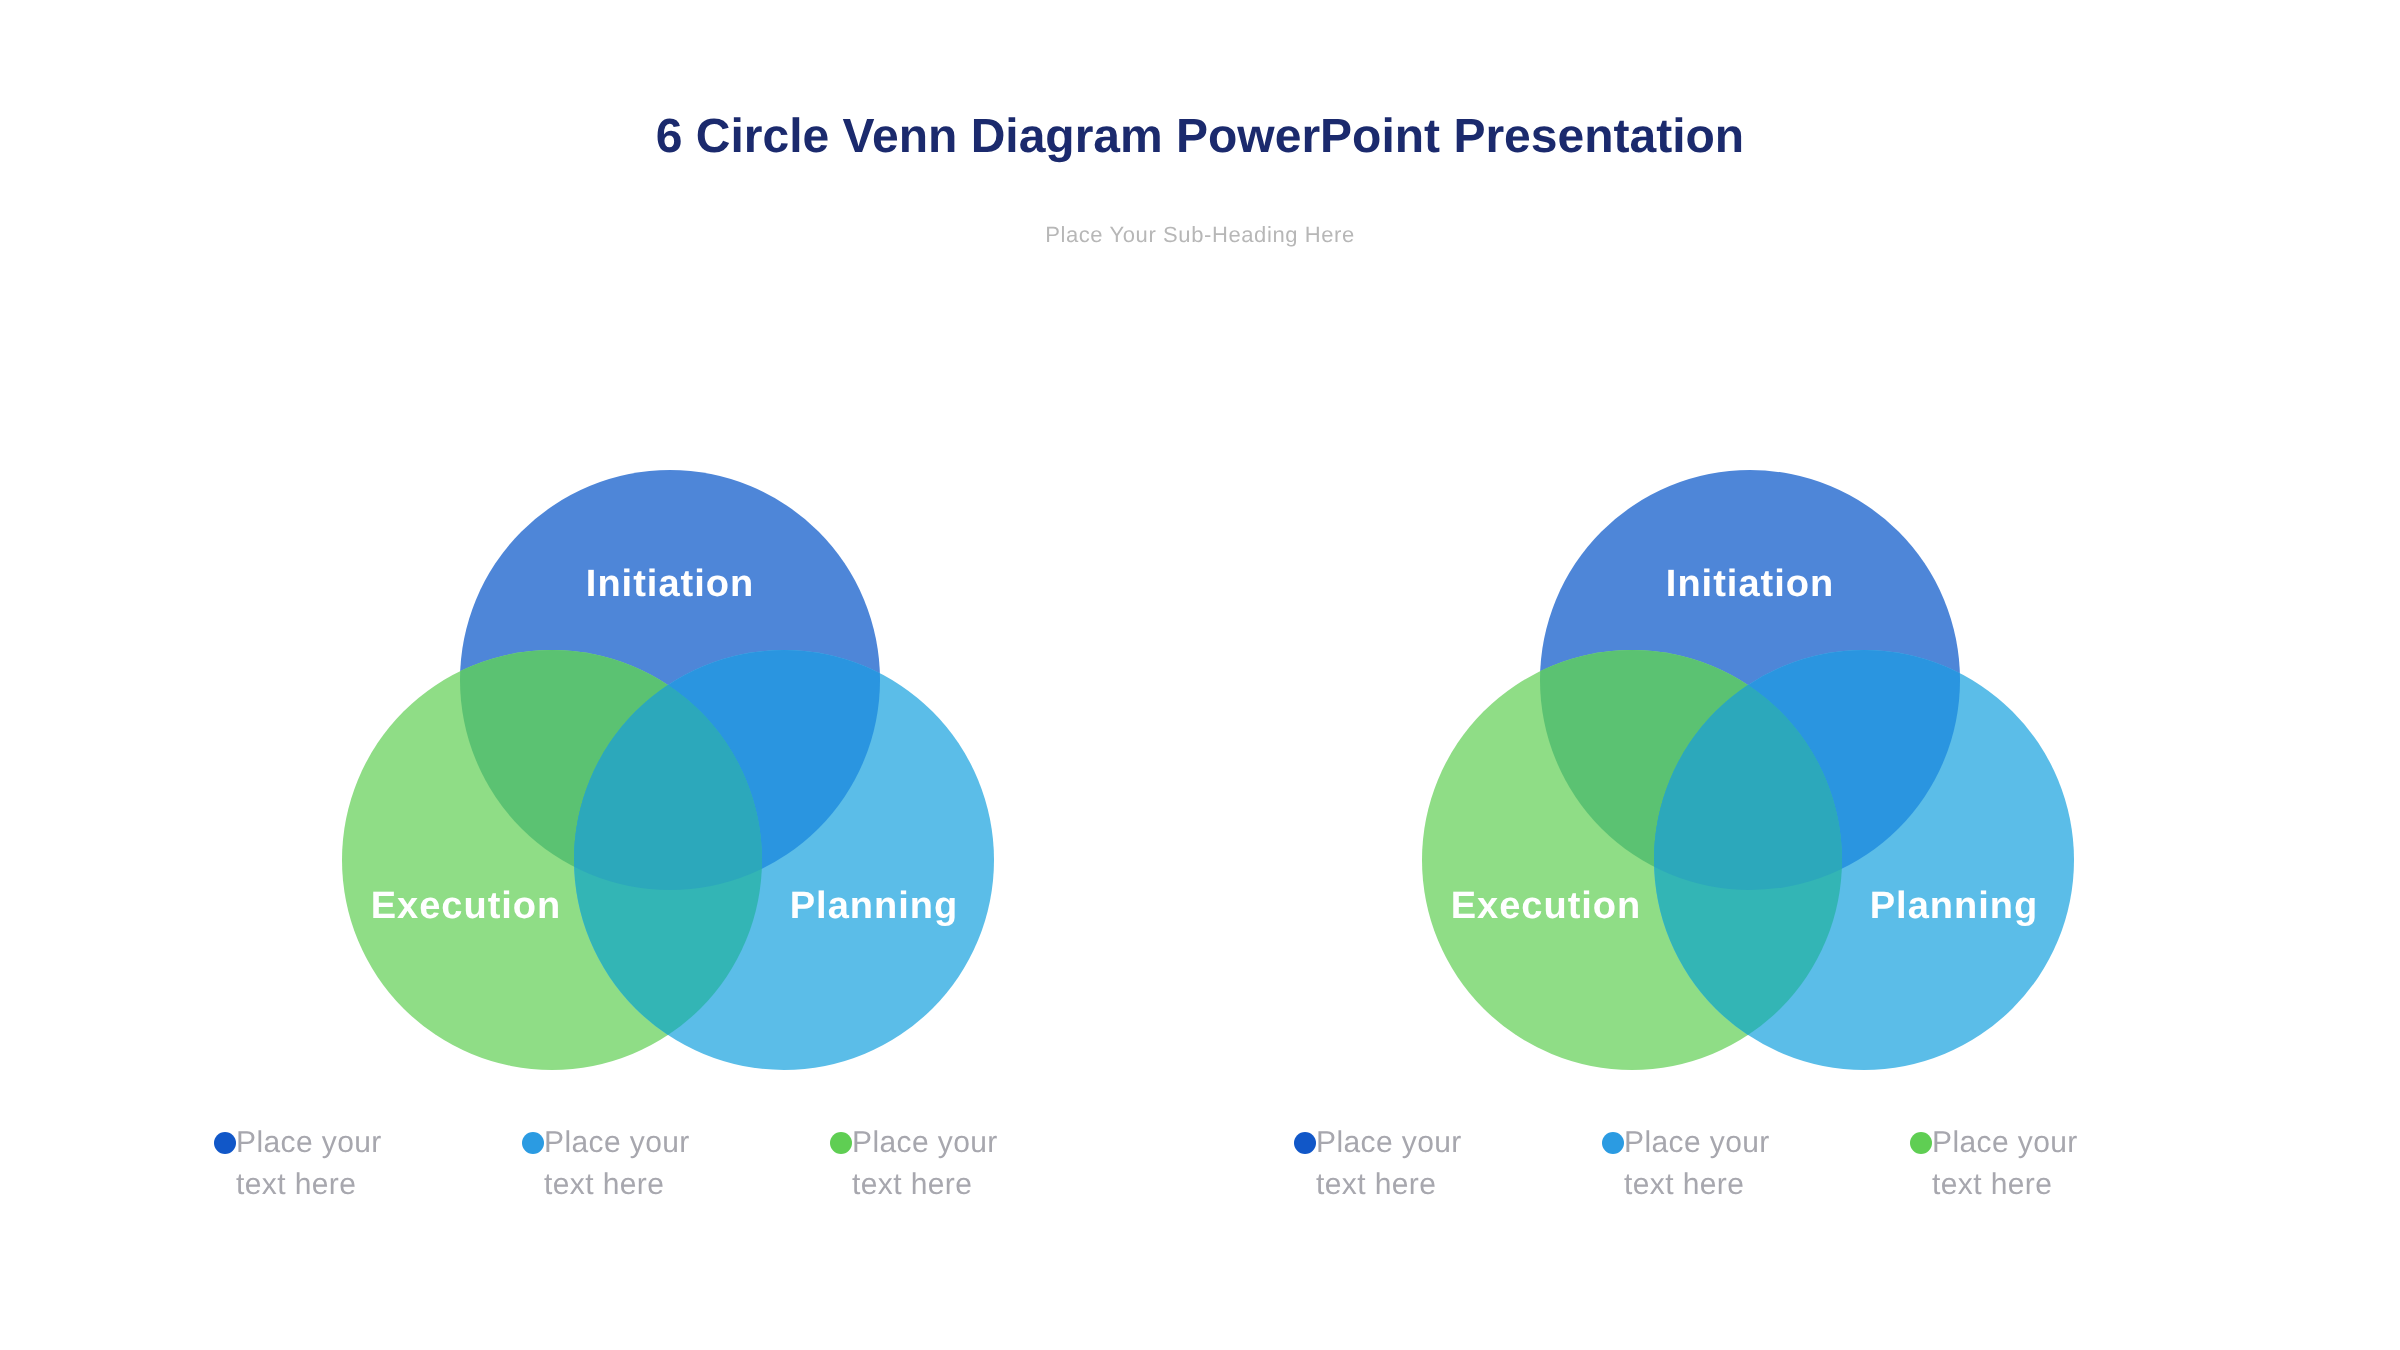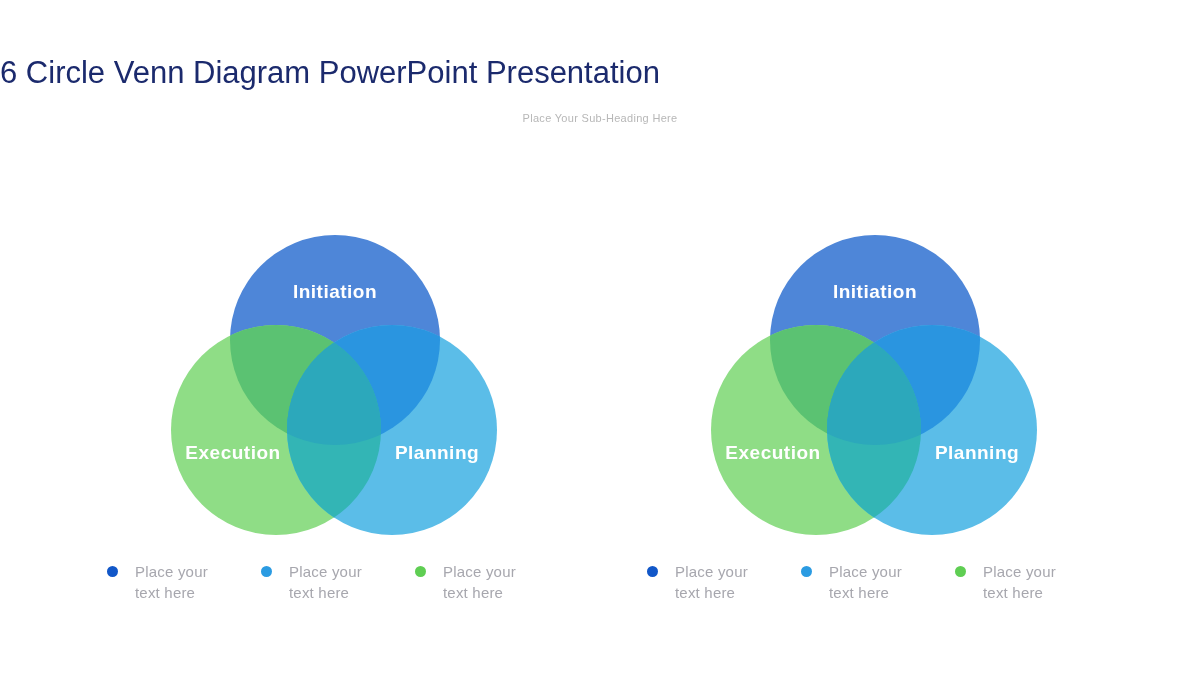--- a/index.html
+++ b/index.html
@@ -1,41 +1,41 @@
 <!DOCTYPE html>
 <html><head>
 <meta charset="utf-8">
 <style>
   html,body { margin:0; padding:0; background:#ffffff; }
   .slide {
     position:relative; width:1200px; height:675px; background:#ffffff;
     overflow:hidden; font-family:"Liberation Sans", sans-serif;
   }
   .title {
-    position:absolute; top:55px; left:0; width:100%; text-align:left;
-    font-size:31px; font-weight:400; color:#1B2A6D; letter-spacing:0px;
+    position:absolute; top:55px; left:0; width:100%; text-align:center;
+    font-size:24px; font-weight:700; color:#1B2A6D; letter-spacing:0px;
   }
   .subtitle {
     position:absolute; top:112px; left:0; width:100%; text-align:center;
     font-size:11px; font-weight:400; color:#B7B7B7; letter-spacing:0.3px;
   }
   .venn { position:absolute; top:232px; width:330px; height:306px;text-decoration:underline; }
   .venn-left  { left:170px; }
   .venn-right { left:710px; }
   .circle-label {
     font-size:19px; font-weight:700; fill:#ffffff; letter-spacing:0.5px;
     font-family:"Liberation Sans", sans-serif;
   }
   .legend { position:absolute; top:561px; display:flex; }
   .legend-left  { left:107px; }
   .legend-right { left:647px; }
   .legend-item { width:154px; display:flex; align-items:flex-start; }
   .legend-dot { margin-top:5px; flex:0 0 auto; }
   .legend-text {
-    margin-left:17px; font-size:15px; line-height:21px;
+    font-size:15px; line-height:21px;
     color:#A7A7AE; letter-spacing:0.2px; font-weight:400;
   }
 </style>
 </head>
 <body>
 
 <div class="slide">
 
   <div class="title">6 Circle Venn Diagram PowerPoint Presentation</div>
   <div class="subtitle">Place Your Sub-Heading Here</div>

